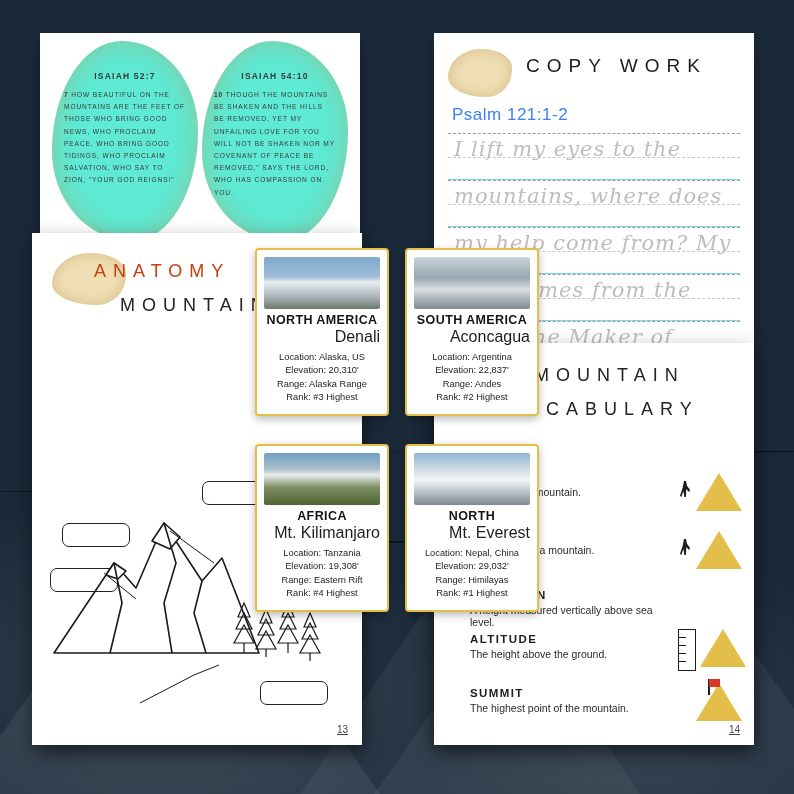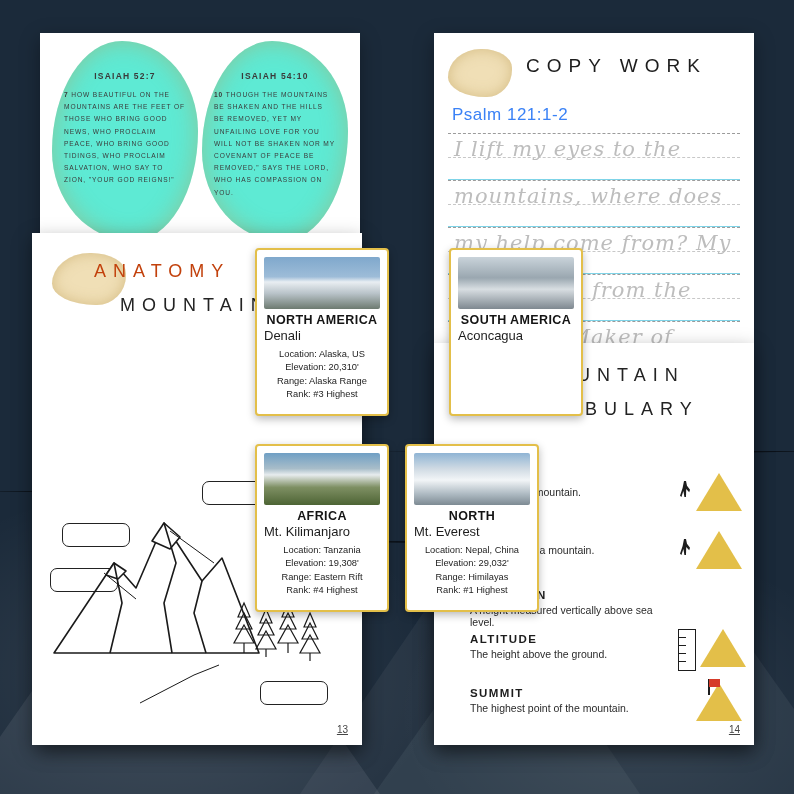--- a/index.html
+++ b/index.html
@@ -107,21 +107,21 @@
 
   
   #cards{position:absolute;left:255px;top:248px;width:288px;height:373px;}
   .ccard{
     position:absolute;width:134px;height:168px;background:#fff;
     border:2.5px solid #e3bf49;border-radius:4px;box-sizing:border-box;
     padding:7px 7px 0;box-shadow:0 3px 9px rgba(0,0,0,.28);
   }
   .ccard .photo{width:100%;height:52px;border-radius:2px;}
   .ccard .cont{text-align:center;font-size:12.5px;font-weight:bold;letter-spacing:.4px;margin-top:4px;color:#141414;}
-  .ccard .peakname{text-align:left;font-size:13px;margin-top:1px;color:#1d1d1d;}
+  .ccard .peakname{text-align:right;font-size:16px;margin-top:1px;color:#1d1d1d;}
   .ccard .facts{margin-top:5px;font-size:9.3px;line-height:1.45;color:#1d1d1d;text-align:center;}
 
   .pg{position:absolute;bottom:10px;font-size:10px;color:#444;text-decoration:underline;}
 </style>
 </head>
 <body>
 
 <div id="bg">
   <div class="peak" style="left:-40px;bottom:0;border-left:210px solid transparent;border-right:210px solid transparent;border-bottom:300px solid rgba(255,255,255,.14);"></div>
   <div class="peak" style="right:-60px;bottom:0;border-left:240px solid transparent;border-right:240px solid transparent;border-bottom:340px solid rgba(255,255,255,.10);"></div>
@@ -300,24 +300,30 @@
     <div class="cont">NORTH AMERICA</div>
     <div class="peakname">Denali</div>
     <div class="facts">
       <div><span>Location:</span> <span>Alaska, US</span></div>
       <div><span>Elevation:</span> <span>20,310'</span></div>
       <div><span>Range:</span> <span>Alaska Range</span></div>
       <div><span>Rank:</span> <span>#3 Highest</span></div>
     </div>
   </div>
 
-  <div class="ccard" style="left:150px;top:0;margin-left:44px;">
+  <div class="ccard" style="left:150px;top:0;">
     <div class="photo" style="background:linear-gradient(to bottom,#c9d3da 0%,#9aa7b0 40%,#d8dee2 62%,#7e8890 100%);"></div>
     <div class="cont">SOUTH AMERICA</div>
     <div class="peakname">Aconcagua</div>
+    <div class="facts">
+      <div><span>Location:</span> <span>Argentina</span></div>
+      <div><span>Elevation:</span> <span>22,837'</span></div>
+      <div><span>Range:</span> <span>Andes</span></div>
+      <div><span>Rank:</span> <span>#2 Highest</span></div>
+    </div>
   </div>
 
   <div class="ccard" style="left:0;top:196px;">
     <div class="photo" style="background:linear-gradient(to bottom,#6f9fc4 0%,#a8bdc9 30%,#e7ecee 42%,#7e8f63 66%,#4d6434 100%);"></div>
     <div class="cont">AFRICA</div>
     <div class="peakname">Mt. Kilimanjaro</div>
     <div class="facts">
       <div><span>Location:</span> <span>Tanzania</span></div>
       <div><span>Elevation:</span> <span>19,308'</span></div>
       <div><span>Range:</span> <span>Eastern Rift</span></div>

